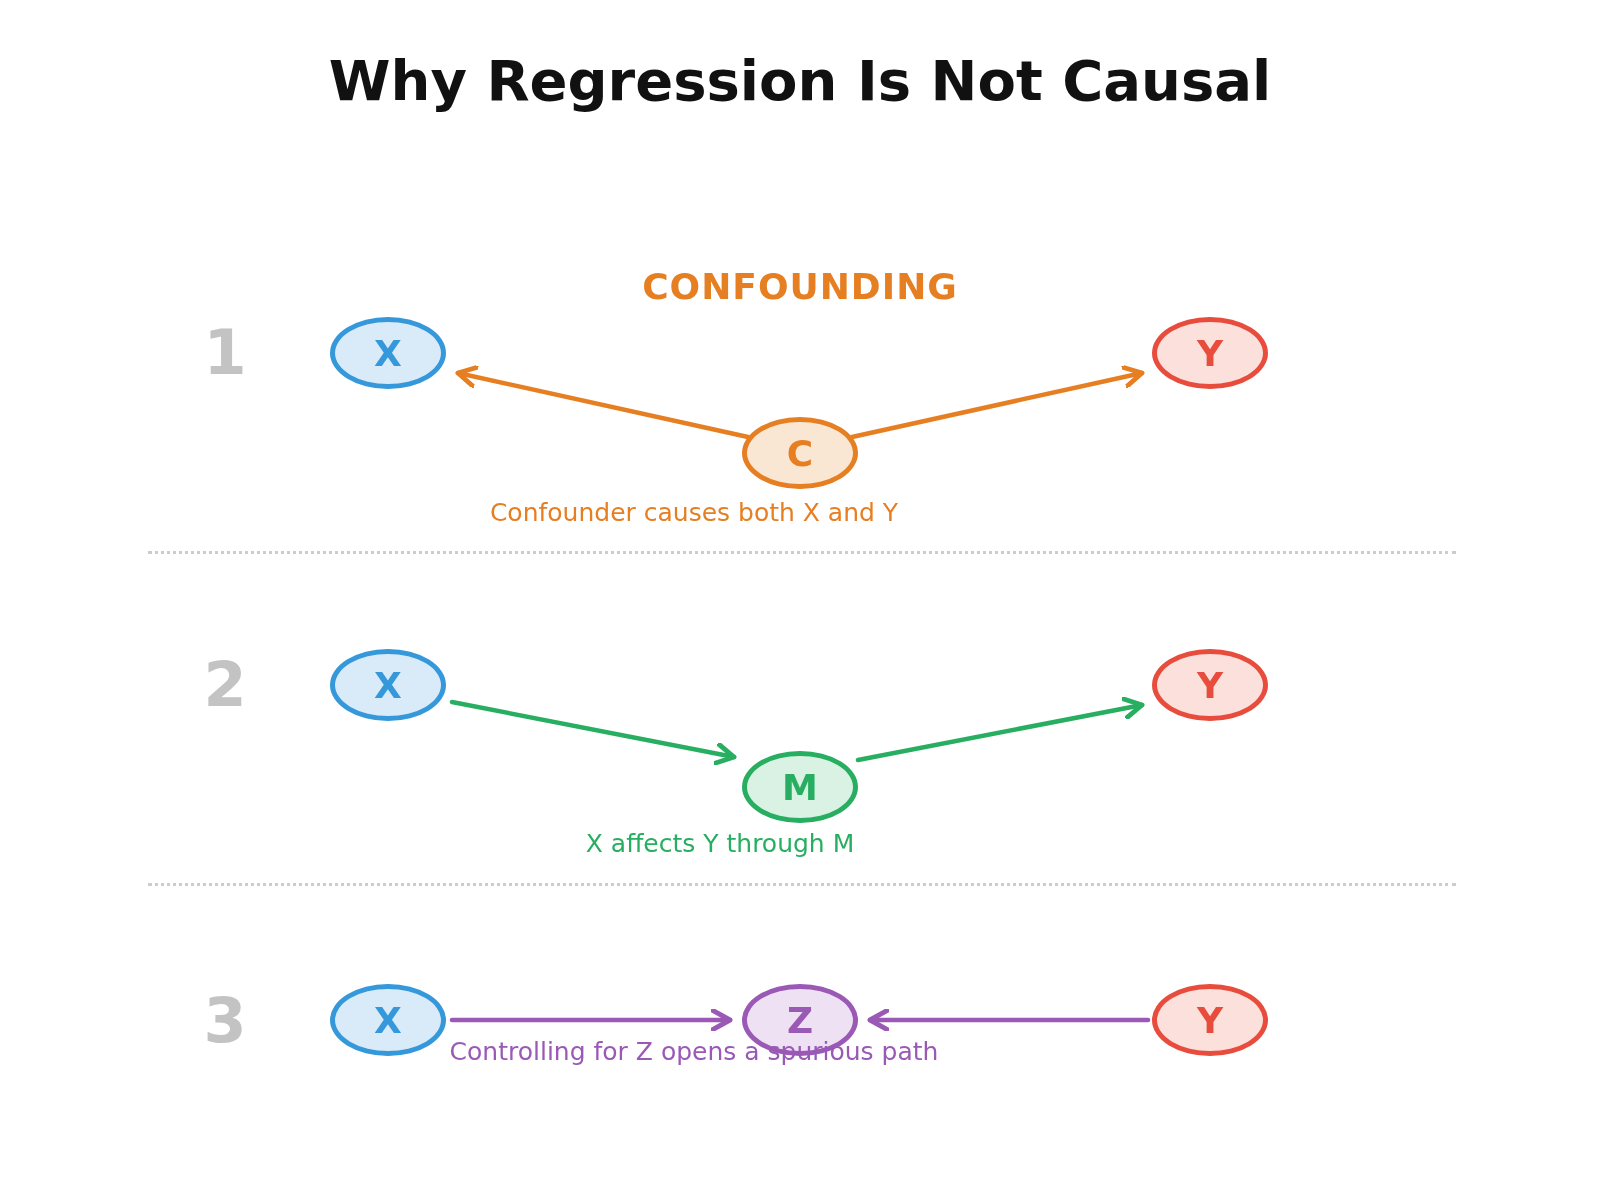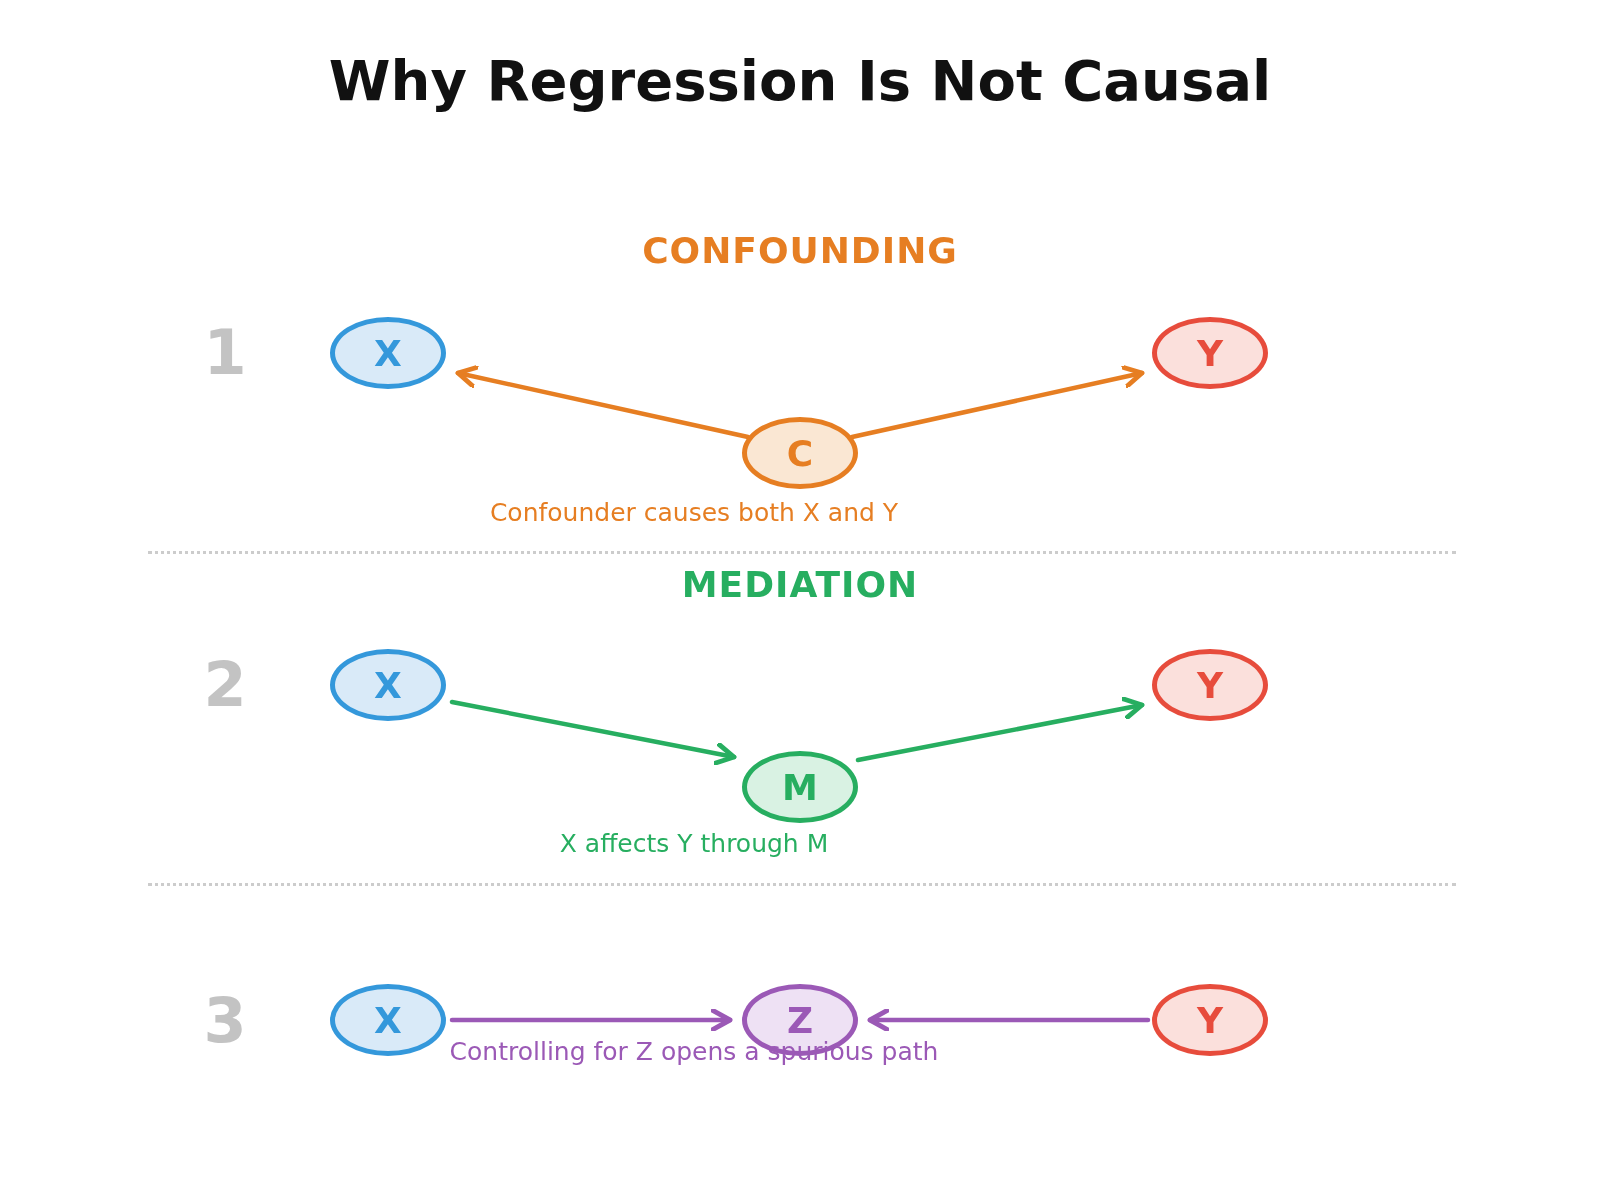--- a/index.html
+++ b/index.html
@@ -27,20 +27,21 @@
     color: var(--title-color, #111);
   }
   .section-heading {
     position: absolute;
     left: 0;
     width: 1600px;
     text-align: center;
     font-size: 36px;
     font-weight: bold;
     letter-spacing: 1px;
+    margin-top: 36px;
   }
   .heading-1 { top: 230px; color: var(--confounding, #E67E22); }
   .heading-2 { top: 564px; color: var(--mediation, #27AE60); }
   .heading-3 { top: 899px; color: var(--collider, #9B59B6); }
 
   .section-number {
     position: absolute;
     width: 90px;
     text-align: center;
     font-size: 62px;
@@ -84,21 +85,21 @@
   .pos-y3 { left: 1152px; top: 984px; }
 
   .caption {
     position: absolute;
     left: 0;
     width: 1388px;
     text-align: center;
     font-size: 25px;
   }
   .caption-1 { top: 498px; color: var(--confounding, #E67E22); }
-  .caption-2 { top: 829px; color: var(--mediation, #27AE60); }
+  .caption-2 { top: 829px; color: var(--mediation, #27AE60); padding-left: 26px; }
   .caption-3 { top: 1037px; color: var(--collider, #9B59B6); }
 
   .divider {
     position: absolute;
     left: 148px;
     width: 1308px;
     height: 0;
     border-top: 3px dotted var(--divider-color, #CCCCCC);
   }
   .divider-1 { top: 551px; }
@@ -151,21 +152,20 @@
   <div class="node node-y pos-y1">
     <span>Y</span>
   </div>
   <div class="node node-c pos-c1">
     <span>C</span>
   </div>
   <div class="caption caption-1">Confounder causes both X and Y</div>
 
   <div class="divider divider-1"></div>
 
-  <div class="section-heading heading-2">MEDIATION</div>
   <div class="section-number num-2">2</div>
   <div class="node node-x pos-x2">
     <span>X</span>
   </div>
   <div class="node node-y pos-y2">
     <span>Y</span>
   </div>
   <div class="node node-m pos-m2">
     <span>M</span>
   </div>

